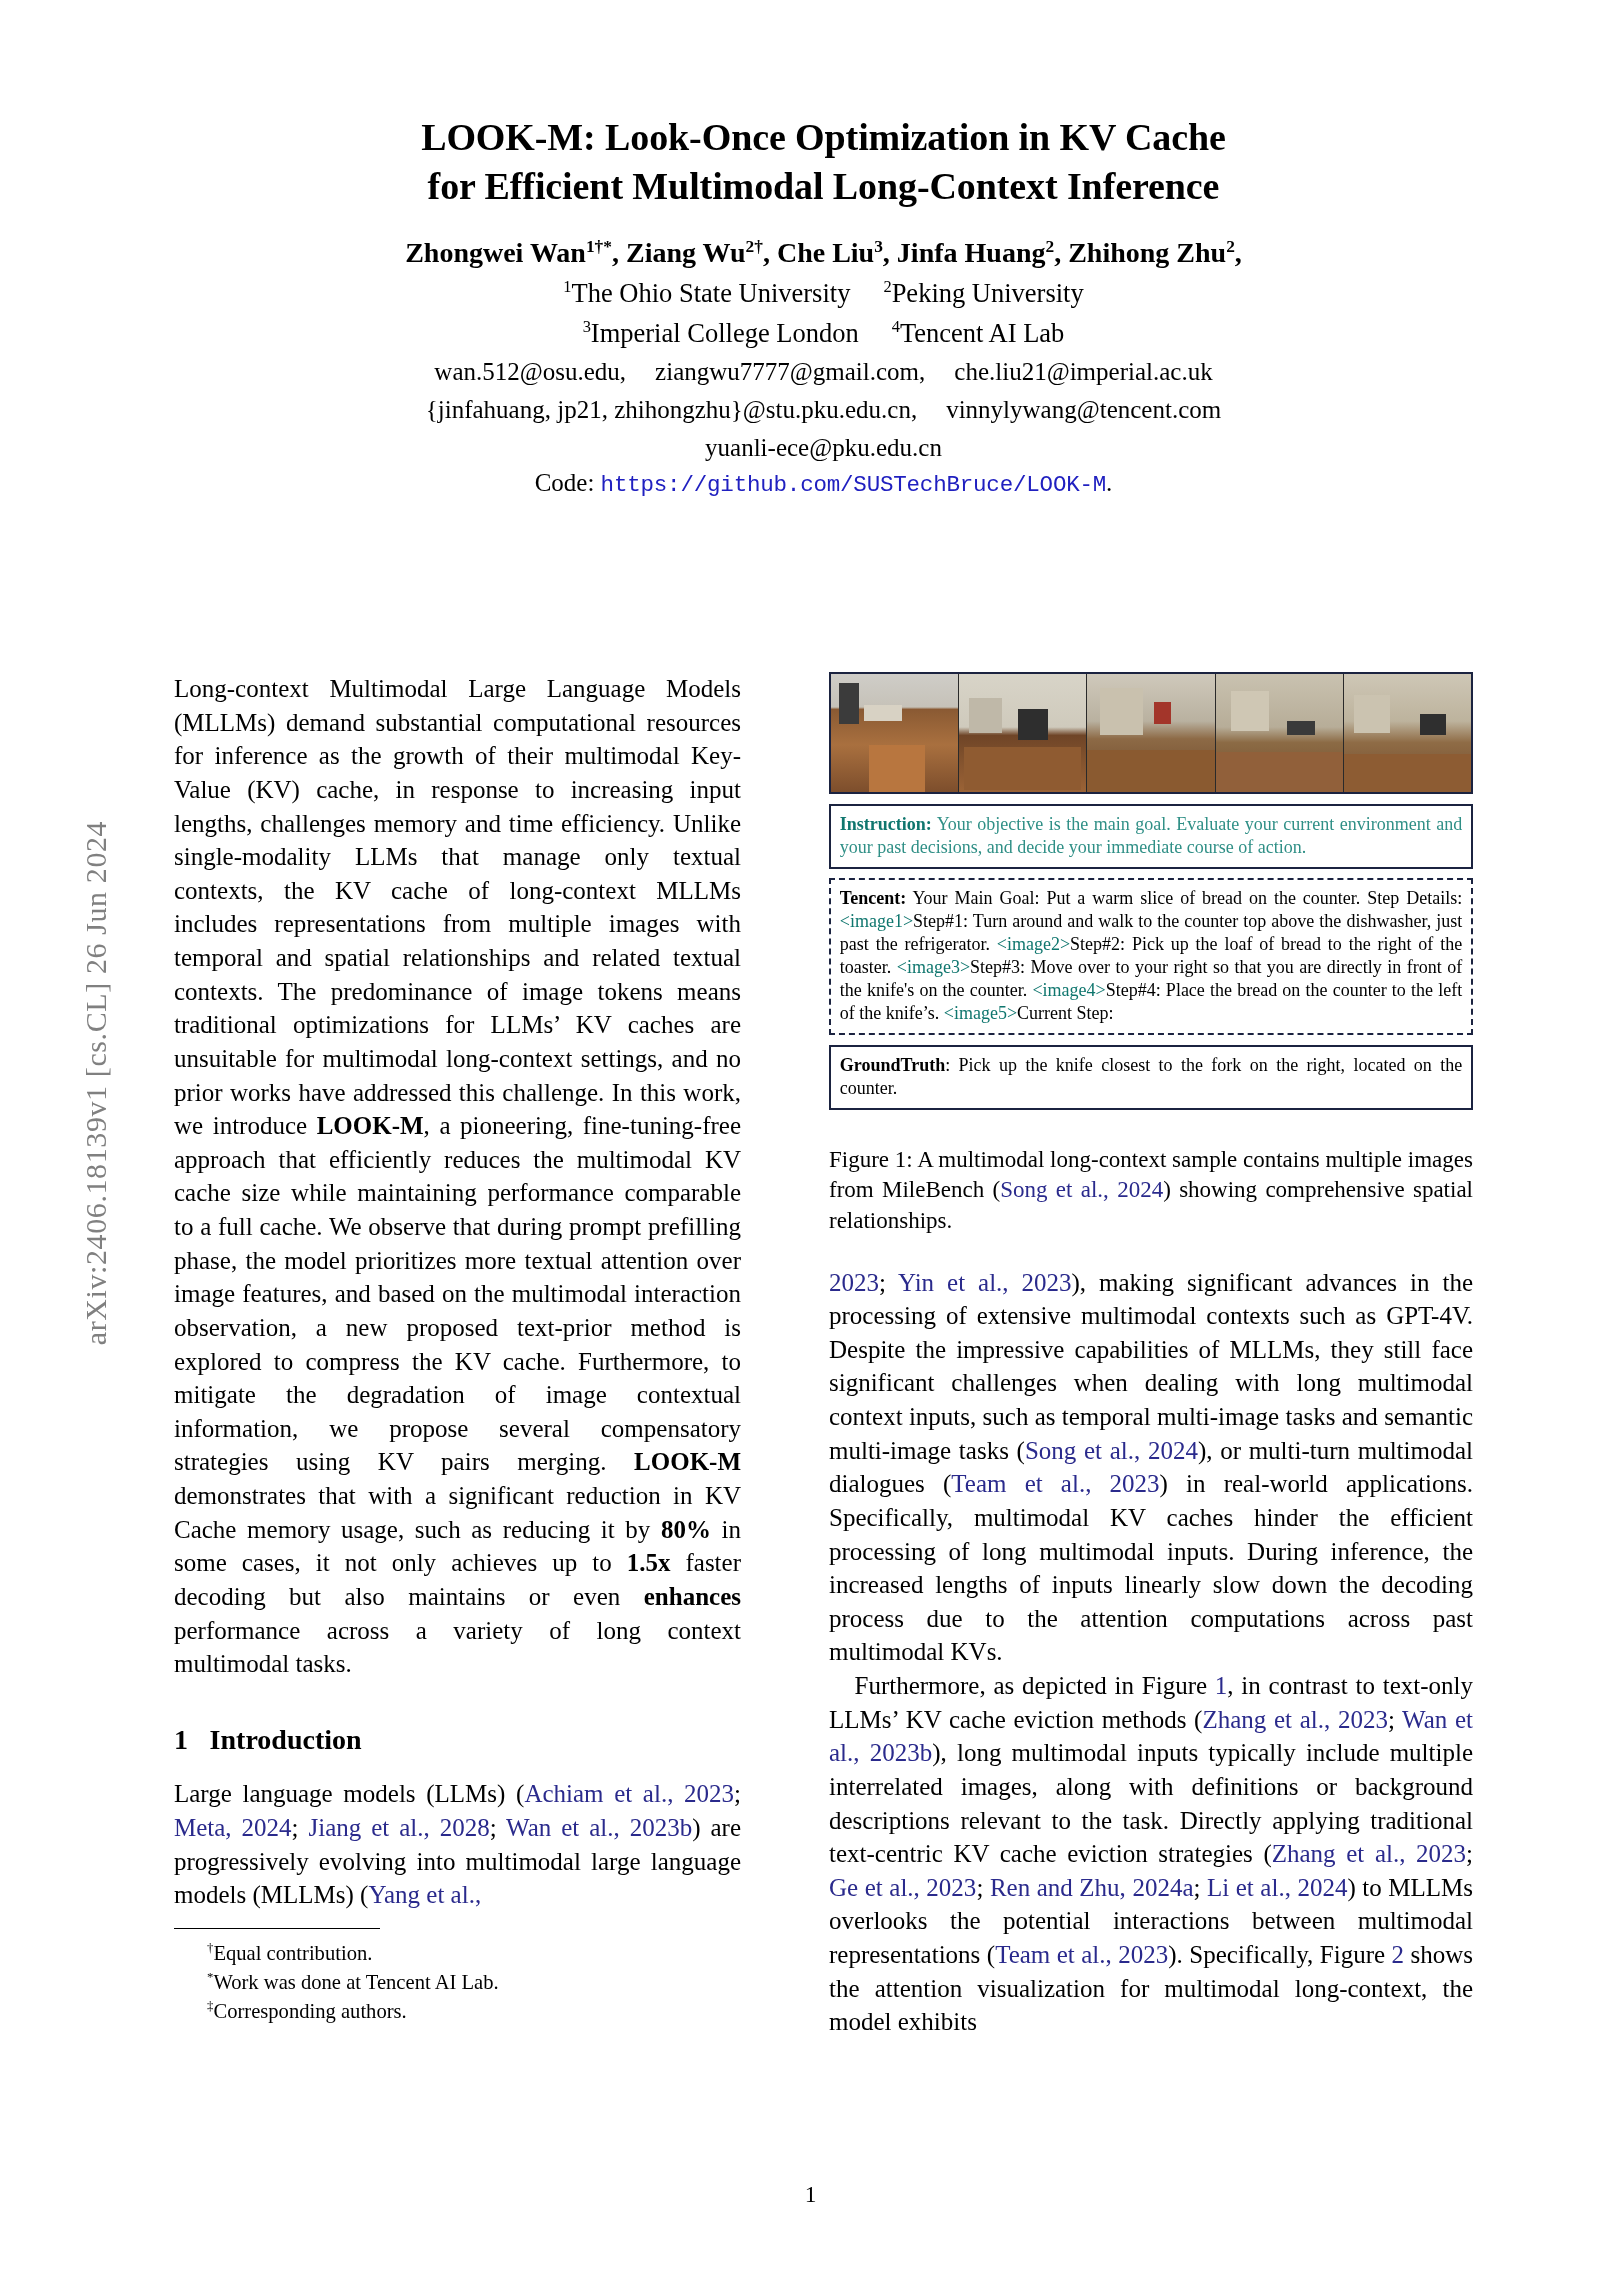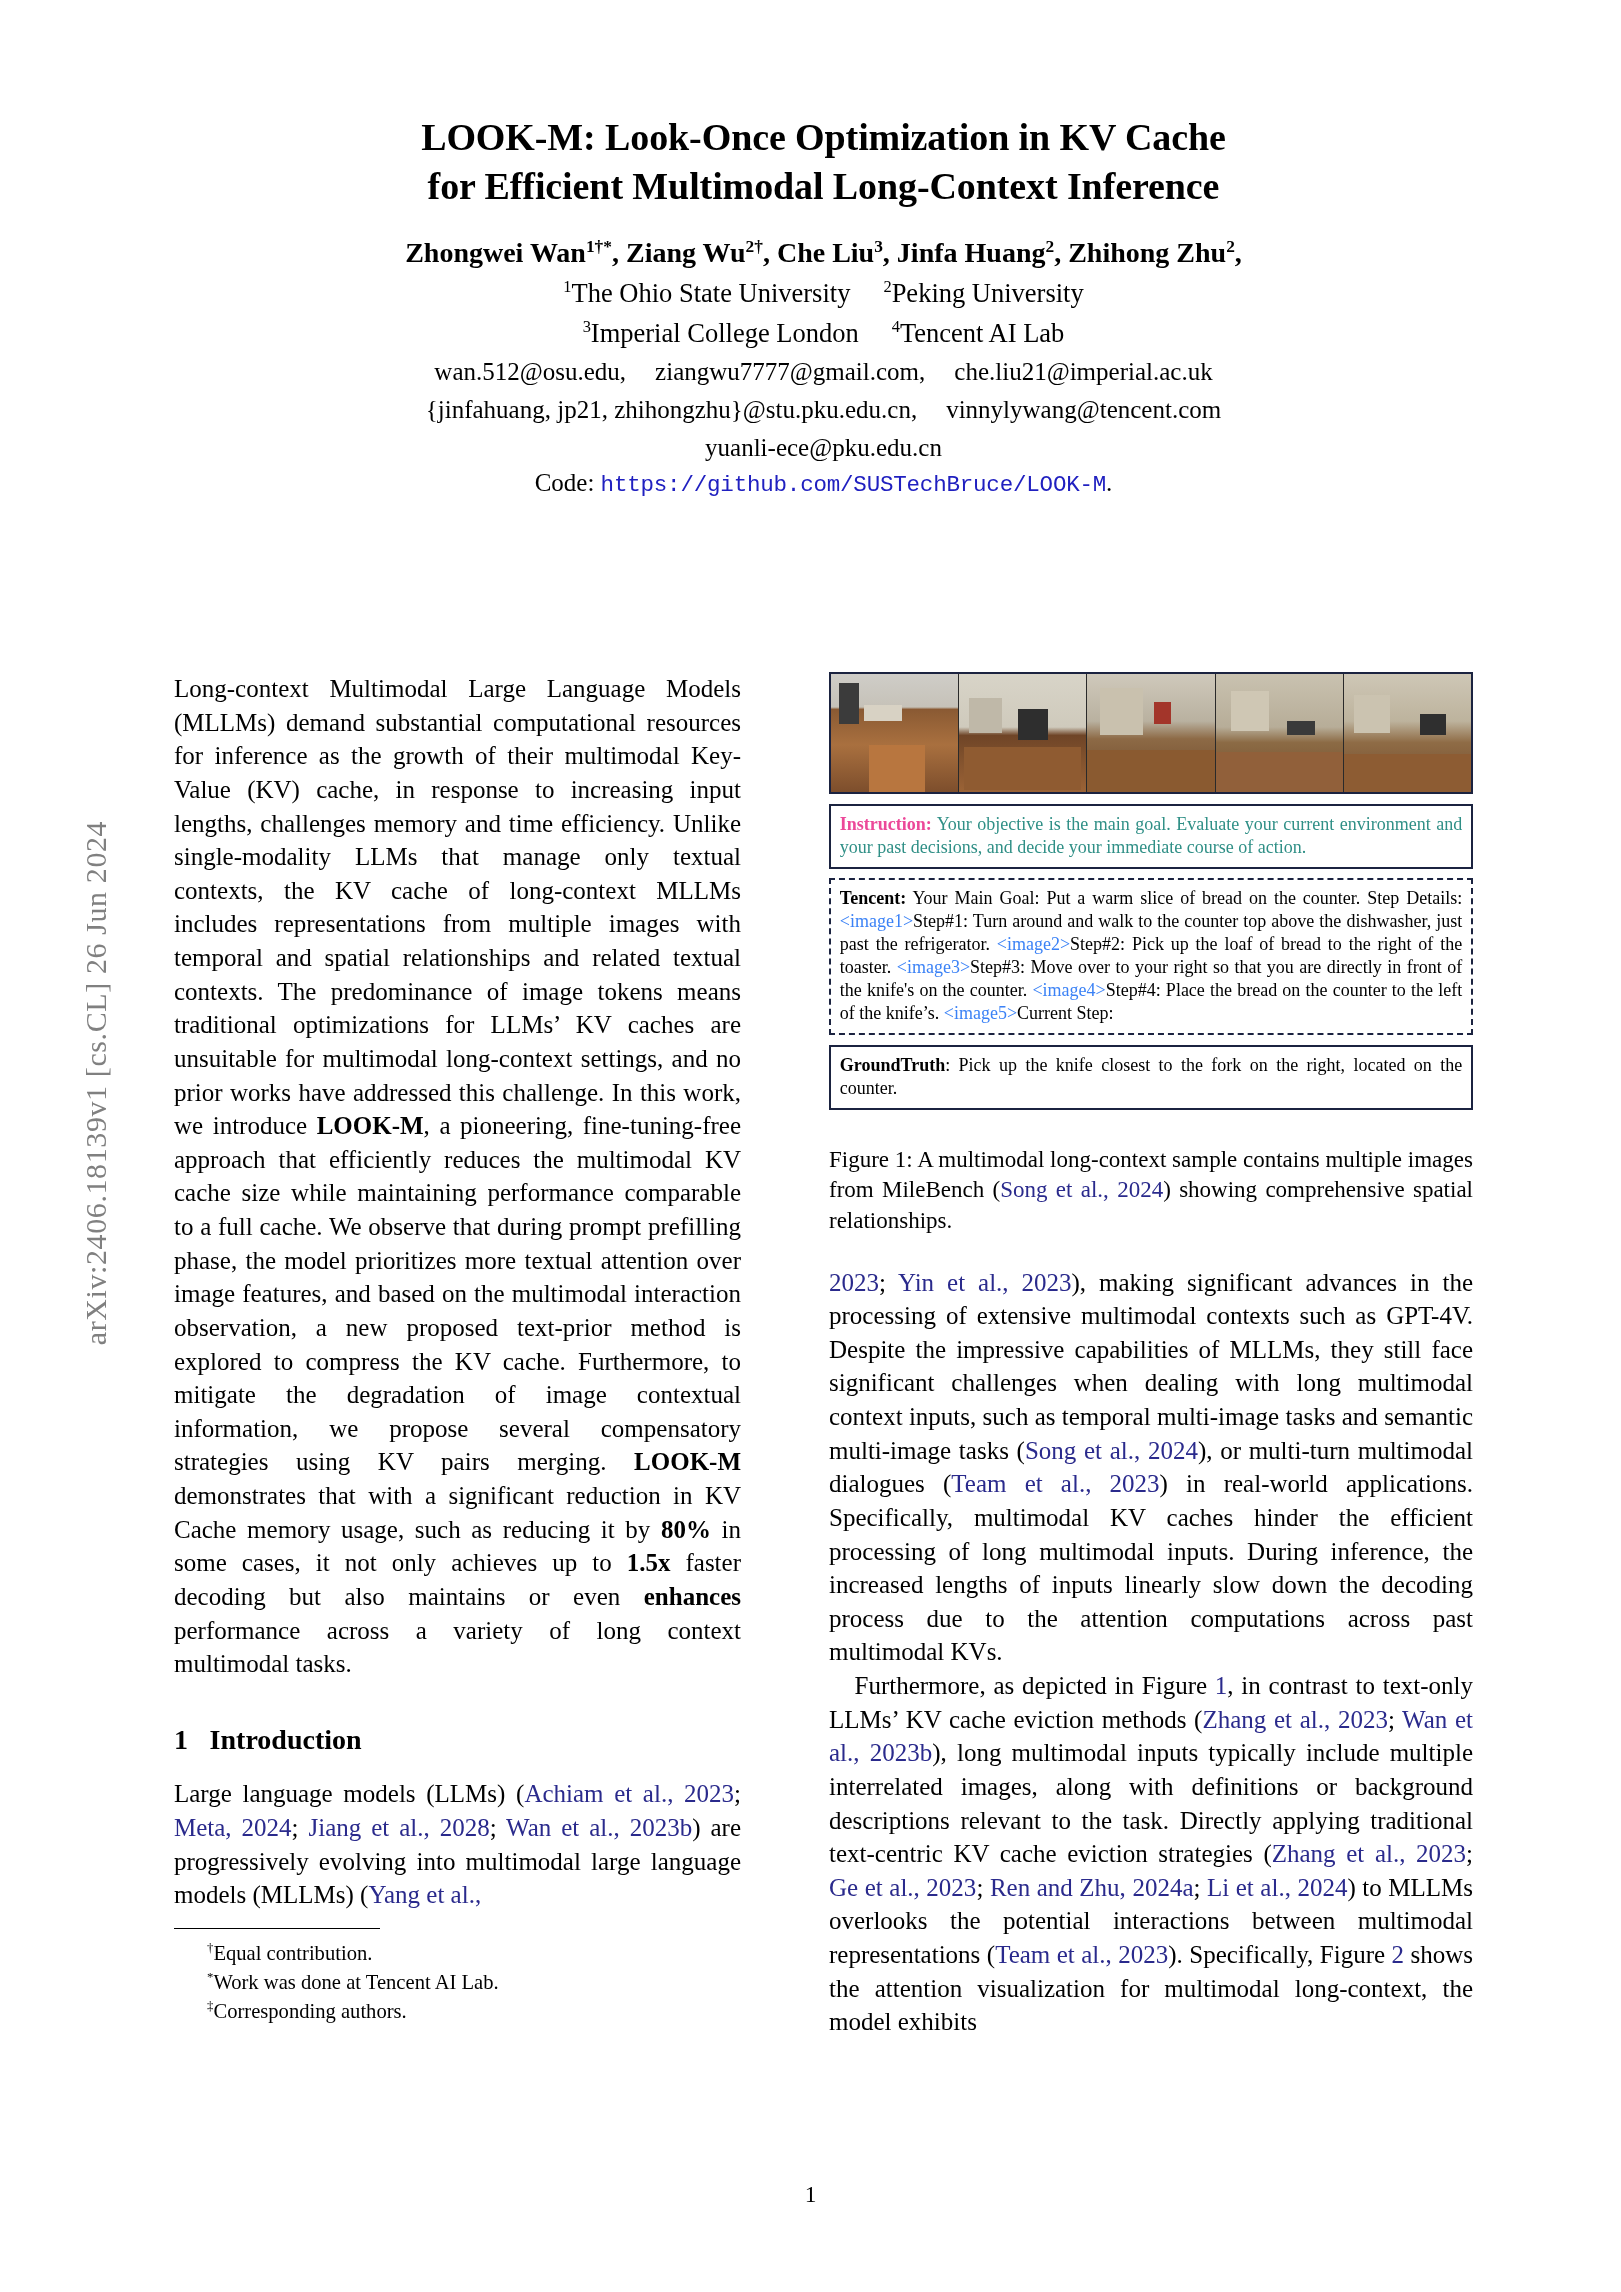--- a/index.html
+++ b/index.html
@@ -166,23 +166,23 @@
     box-sizing: border-box;
     margin-top: 9.8px;
     padding: 6.9px 8.8px 7.8px 8.8px;
     font-size: 18px;
     line-height: 1.28;
     text-align: justify;
   }
   .box-solid { border: 2.5px solid #1b2340; }
   .box-dashed { border: 2.5px dashed #1b2340; }
   .teal { color: #2f8f86; }
-  .img-tag { color: #3b82f6; }
+  .img-tag { color: #0f766e; }
   .box .lbl { font-weight: bold; }
-  .box-instr .lbl { color: #ec4899; }
+  .box-instr .lbl { color: #0f766e; }
 
   .fig-caption {
     margin-top: 35px;
     font-size: 23px;
     line-height: 1.33;
     text-align: justify;
   }
 
   .page-num {
     position: absolute;

